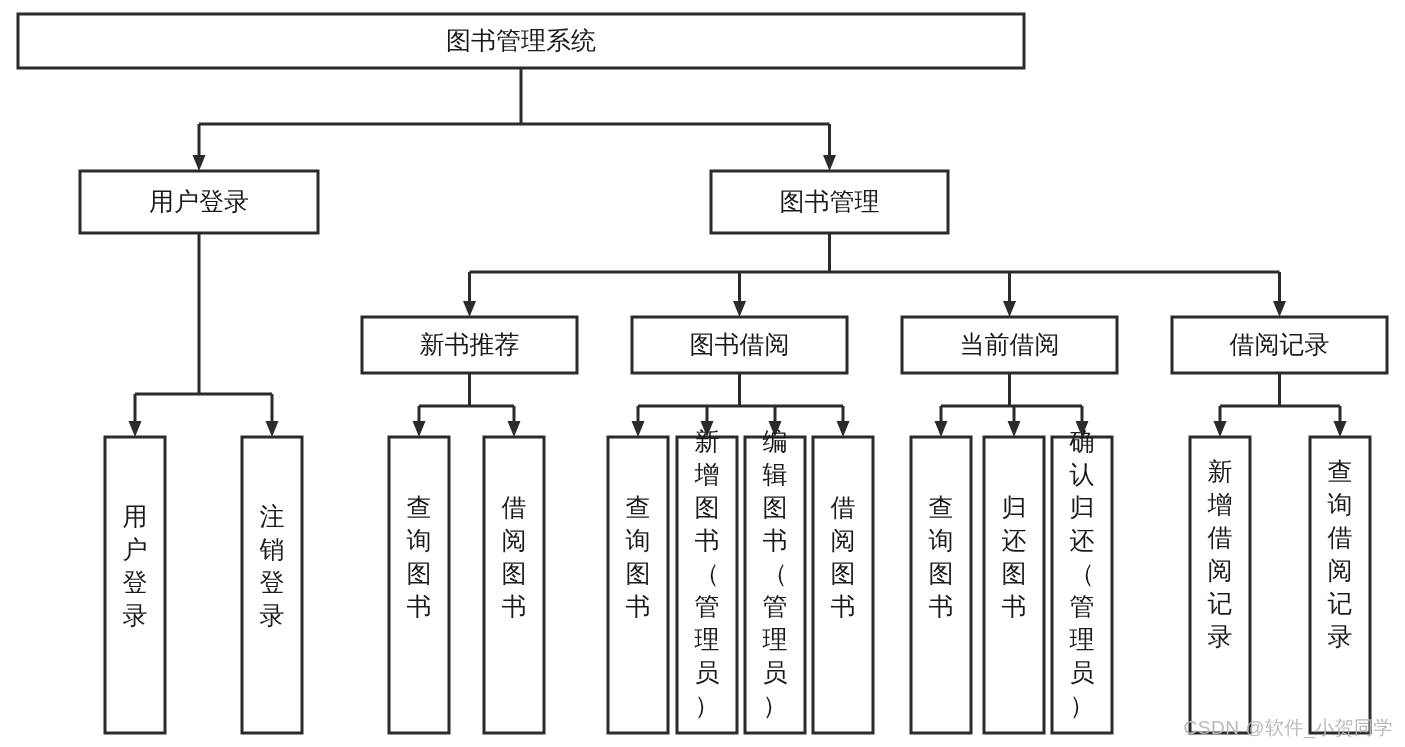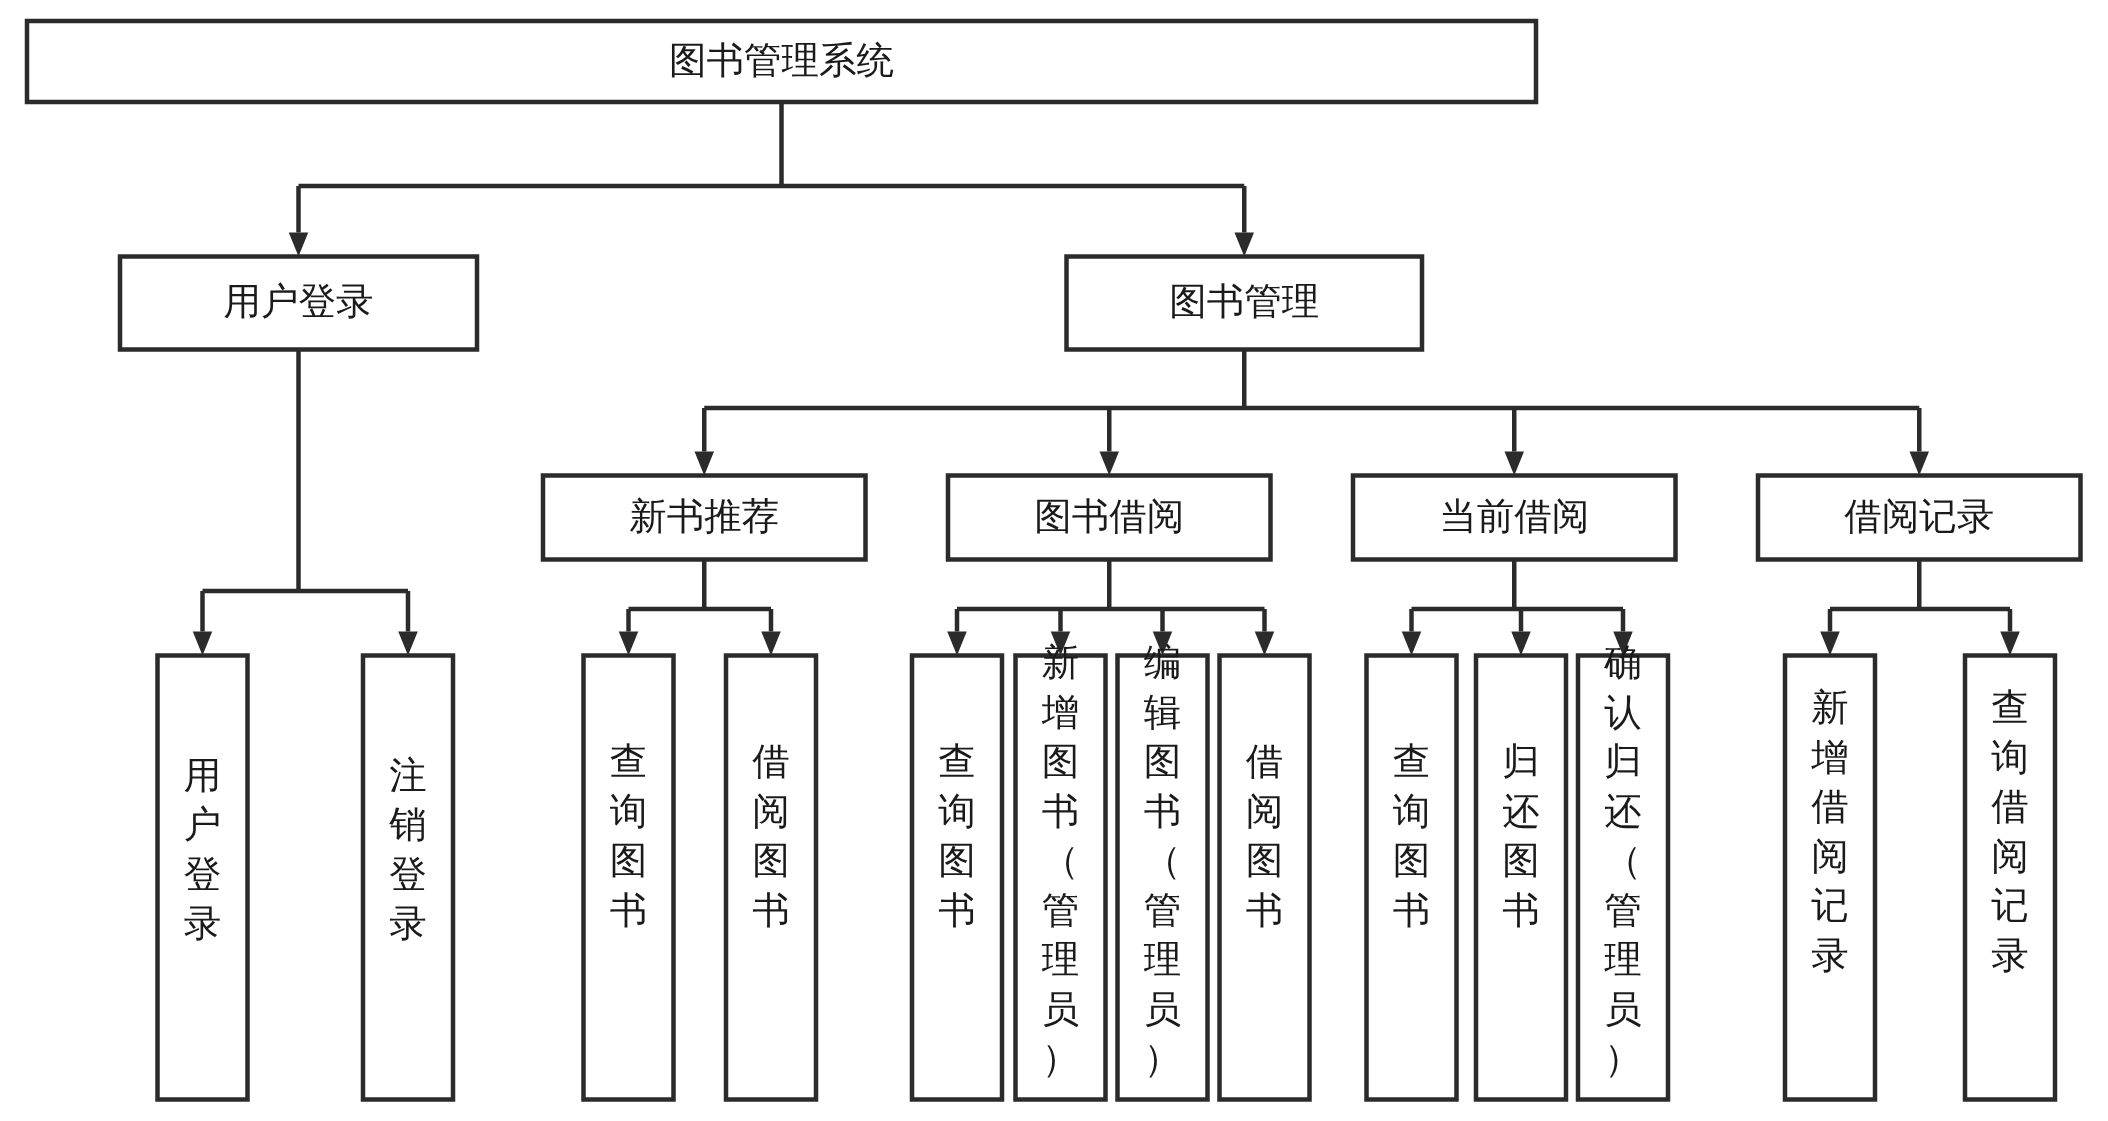--- a/index.html
+++ b/index.html
@@ -210,13 +210,14 @@
         <g>
           <rect class="node-rect leaf" x="1190" y="437" width="60" height="296"></rect>
           <text class="leaf-label" x="1220" y="480"><tspan x="1220" dy="0">新</tspan><tspan x="1220" dy="33">增</tspan><tspan x="1220" dy="33">借</tspan><tspan x="1220" dy="33">阅</tspan><tspan x="1220" dy="33">记</tspan><tspan x="1220" dy="33">录</tspan></text>
         </g>
         <g>
           <rect class="node-rect leaf" x="1310" y="437" width="60" height="296"></rect>
           <text class="leaf-label" x="1340" y="480"><tspan x="1340" dy="0">查</tspan><tspan x="1340" dy="33">询</tspan><tspan x="1340" dy="33">借</tspan><tspan x="1340" dy="33">阅</tspan><tspan x="1340" dy="33">记</tspan><tspan x="1340" dy="33">录</tspan></text>
         </g>
       </g>
   </svg>
+  <div class="watermark">CSDN @软件_小贺同学</div>
 </div>
 
 </body></html>

